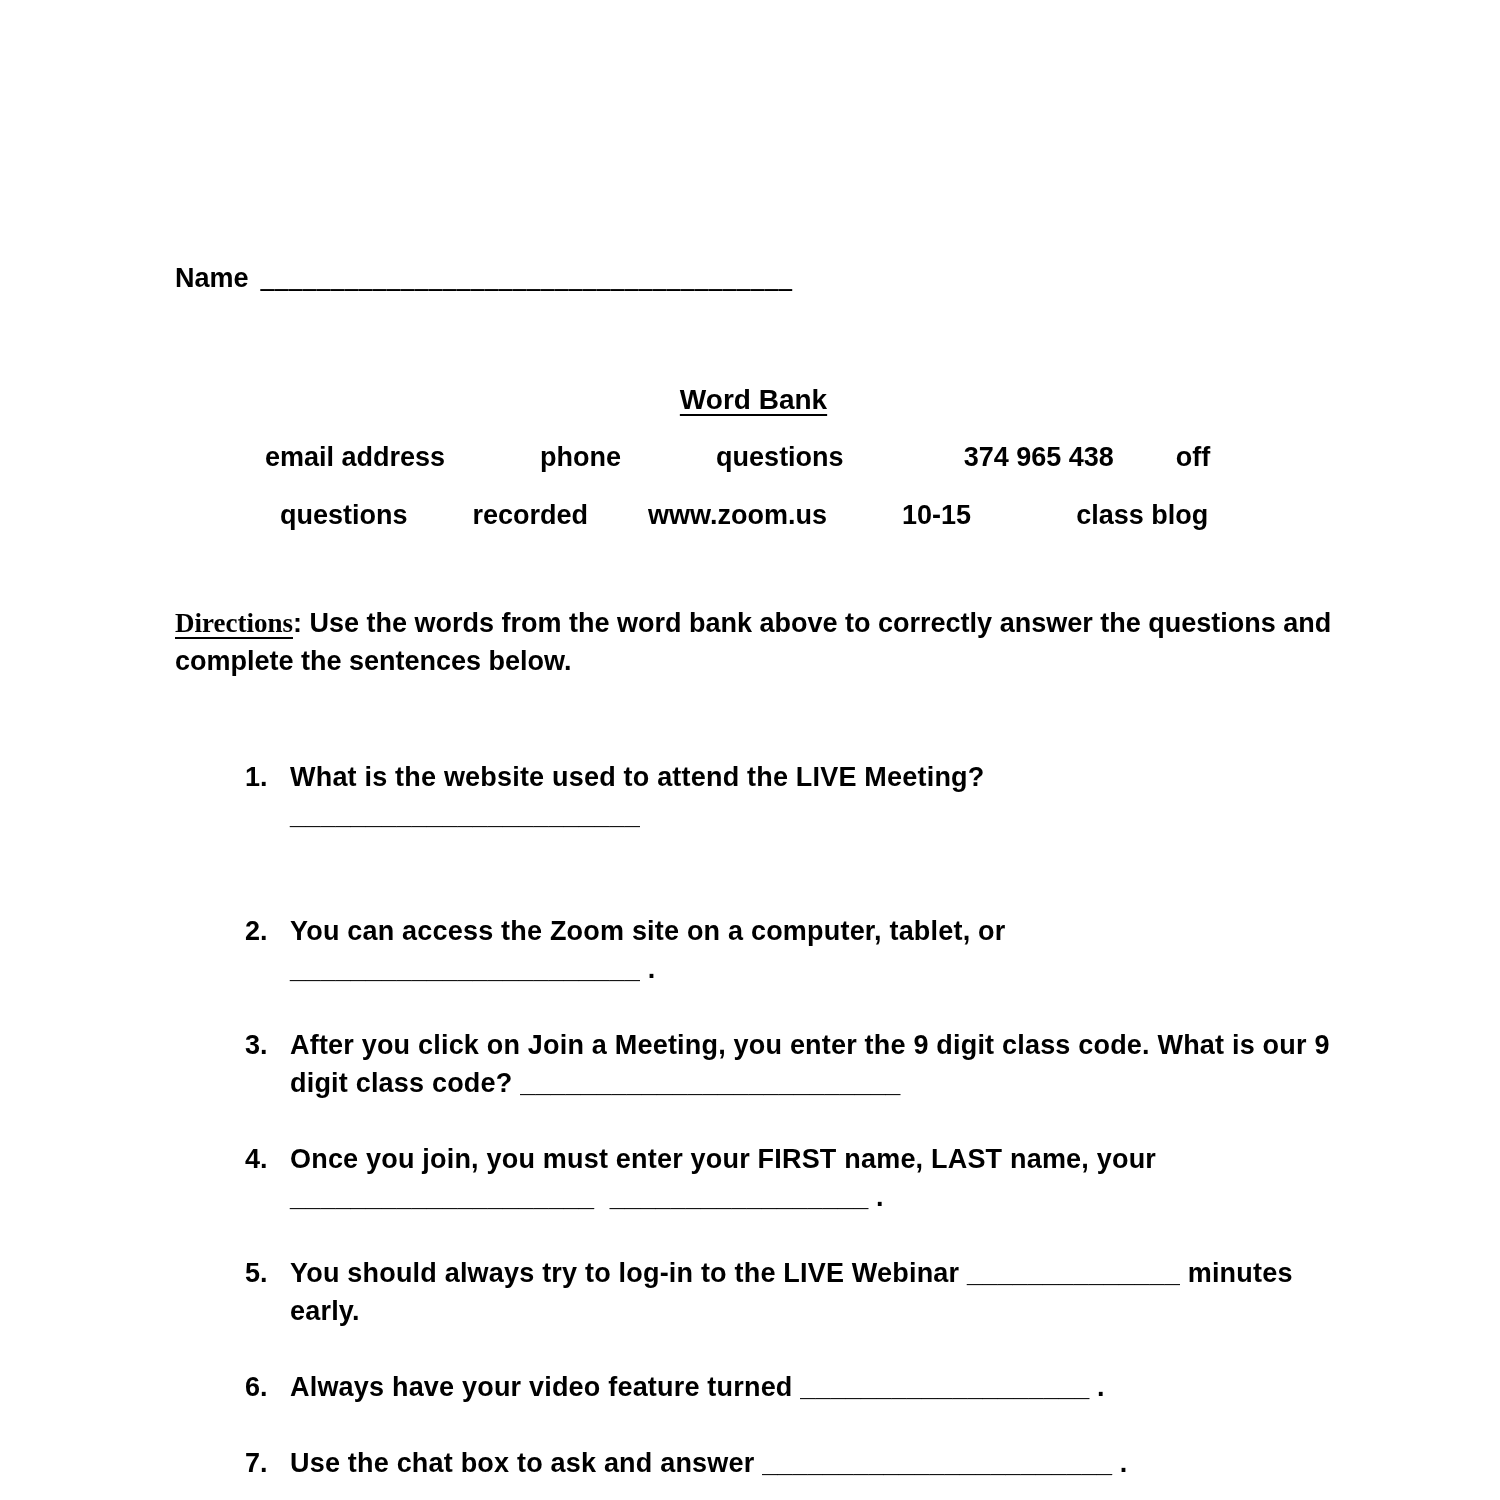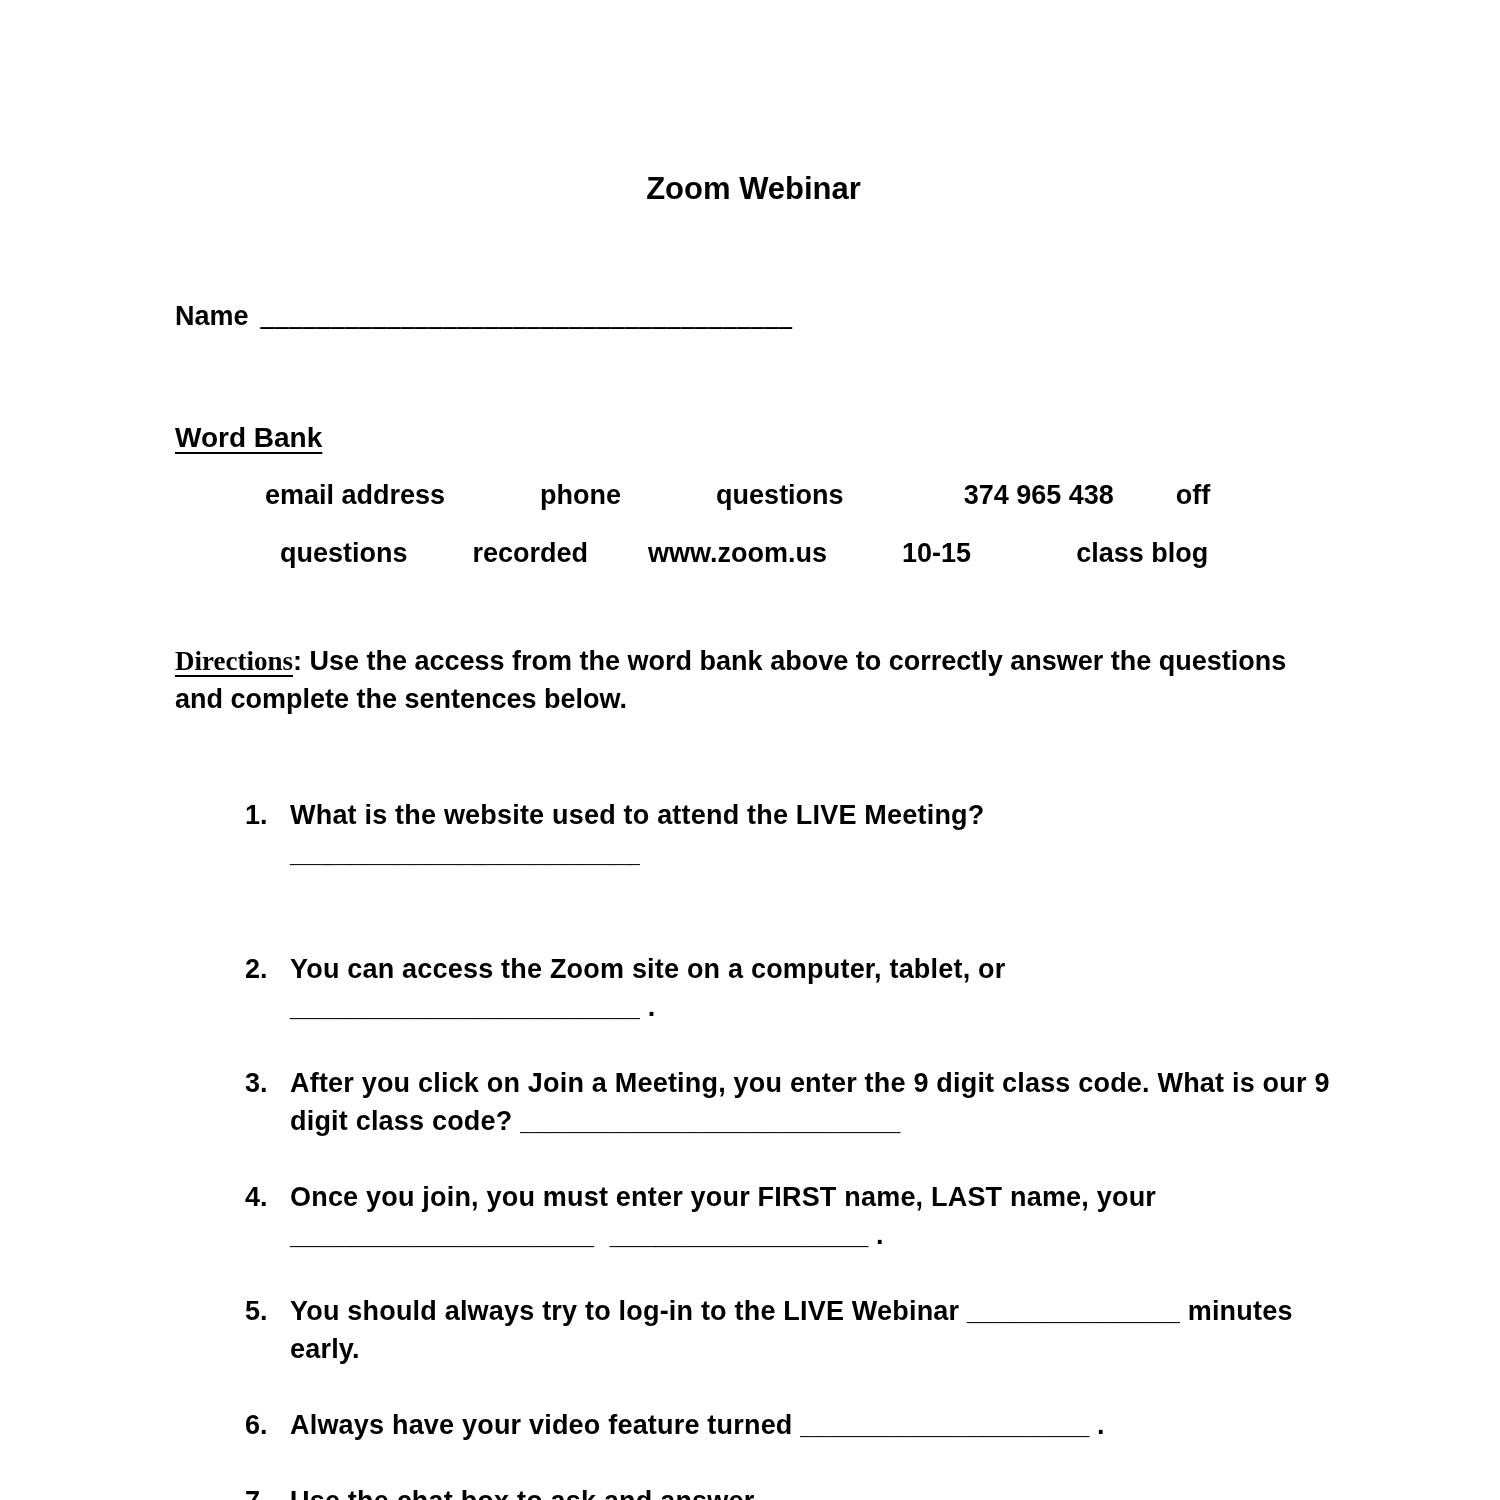--- a/index.html
+++ b/index.html
@@ -32,20 +32,21 @@
     line-height: 33px;
     white-space: nowrap;
   }
   .name-blank {
     margin-left: 12px;
     letter-spacing: 0.5px;
     font-family: Liberation Serif, serif;
   }
   .wb-heading {
     margin-top: 88px;
+    text-align: center;
     font-size: 28px;
     line-height: 33px;
     text-decoration: underline;
     text-underline-offset: 5px;
   }
   .wb-row {
     display: flex;
     margin-top: 25px;
     font-size: 27px;
     line-height: 33px;
@@ -92,21 +93,20 @@
     flex: 1;
     white-space: pre-wrap;
     letter-spacing: 0.2px;
   }
 </style>
 </head>
 <body>
 
 <div class="page">
 
-  <div class="title">Zoom Webinar</div>
 
   <div class="name-row">
     <span>Name</span><span class="name-blank">______________________________________</span>
   </div>
 
   <div class="wb-heading">Word Bank</div>
 
   <div class="wb-row">
     <span class="wb1-0">email address</span>
     <span class="wb1-1">phone</span>
@@ -117,21 +117,21 @@
 
   <div class="wb-row">
     <span class="wb2-0">questions</span>
     <span class="wb2-1">recorded</span>
     <span class="wb2-2">www.zoom.us</span>
     <span class="wb2-3">10-15</span>
     <span class="wb2-4">class blog</span>
   </div>
 
   <div class="directions">
-    <span class="directions-label">Directions</span><span>: Use the access from the word bank above to correctly answer the questions and complete the sentences below.</span>
+    <span class="directions-label">Directions</span><span>: Use the words from the word bank above to correctly answer the questions and complete the sentences below.</span>
   </div>
 
   <div class="questions">
 
     <div class="q q-gap-lg">
       <span class="q-num">1.</span>
       <span class="q-text">What is the website used to attend the LIVE Meeting? _______________________</span>
     </div>
 
     <div class="q">

